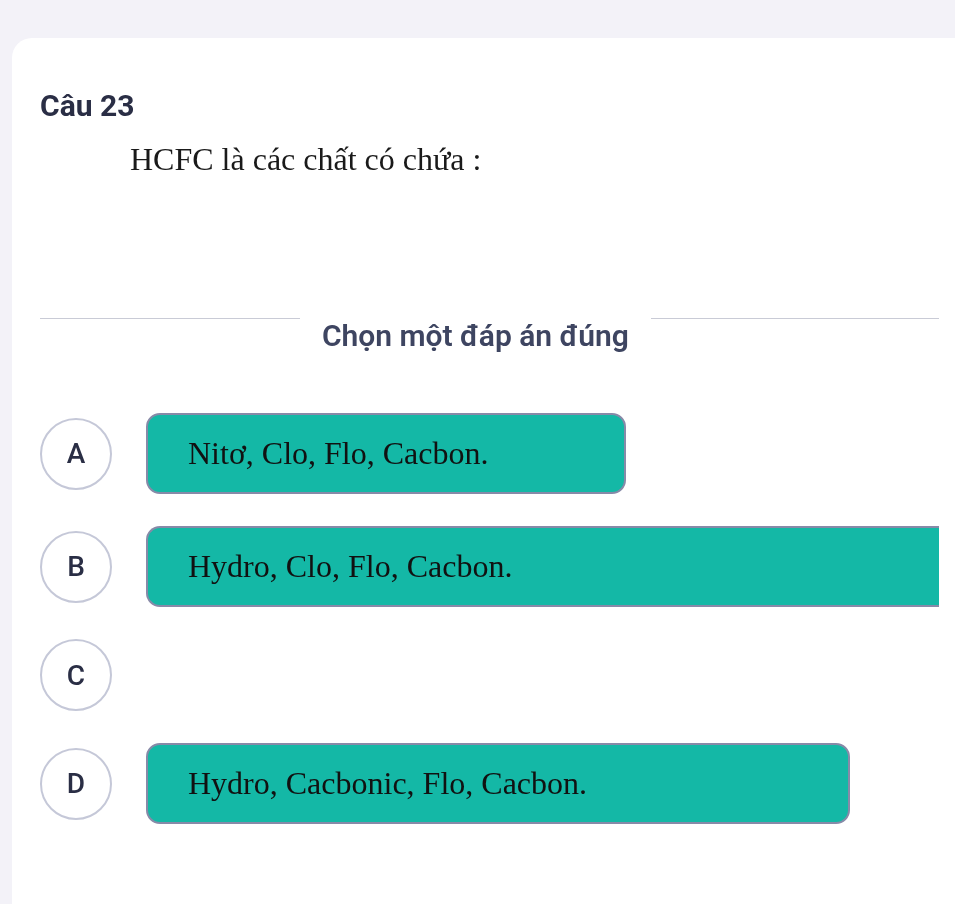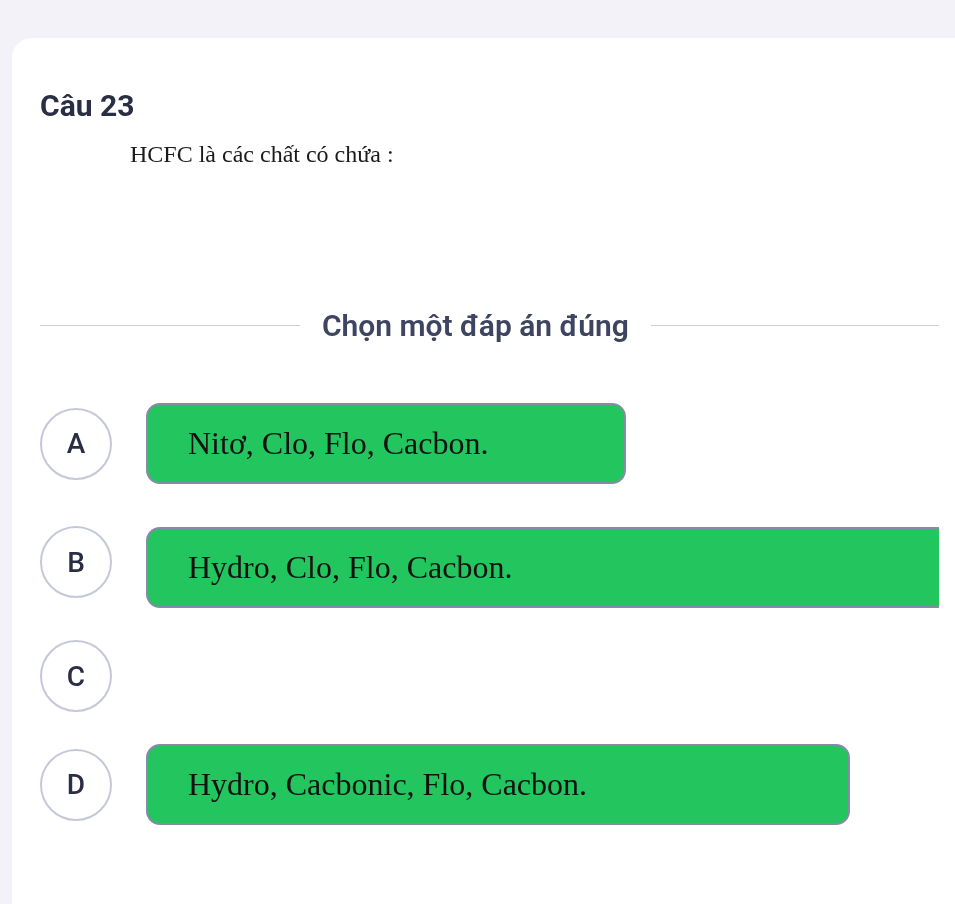--- a/index.html
+++ b/index.html
@@ -20,28 +20,27 @@
     position: relative;
   }
   .q-title {
     font-size: 30px;
     font-weight: 700;
     color: #2a2e45;
     margin-bottom: 18px;
   }
   .q-text {
     font-family: "Times New Roman", Times, serif;
-    font-size: 24px;
+    font-size: 32px;
     color: #1a1a1a;
     margin-left: 90px;
     margin-bottom: 140px;
   }
   .divider-row {
     display: flex;
-    align-items: center;
     margin-bottom: 60px;
     width: 100%;
     margin-top: 29px;
   }
   .divider-line {
     height: 1px;
     background: #c9cbd6;
     flex: 0 0 auto;
   }
   .divider-left { width: 260px; }
@@ -78,28 +77,27 @@
     flex-shrink: 0;
     background: #fff;
   }
   .answer-box {
     border: 2px solid #878aa8;
     border-radius: 14px;
     padding: 20px 40px;
     font-family: "Times New Roman", Times, serif;
     font-size: 32px;
     color: #111;
-    background: #22c55e;
+    background: #14b8a6;
   }
   .answer-a { width: 480px; }
   .answer-full {
     flex: 1;
     border-right: none;
     border-radius: 14px 0 0 14px;
-    margin-top: 11px;
   }
   .answer-d { width: 704px; }
 </style>
 </head>
 <body>
 
 <div class="card">
   <div class="q-title">Câu 23</div>
   <div class="q-text">HCFC là các chất có chứa :</div>
 

